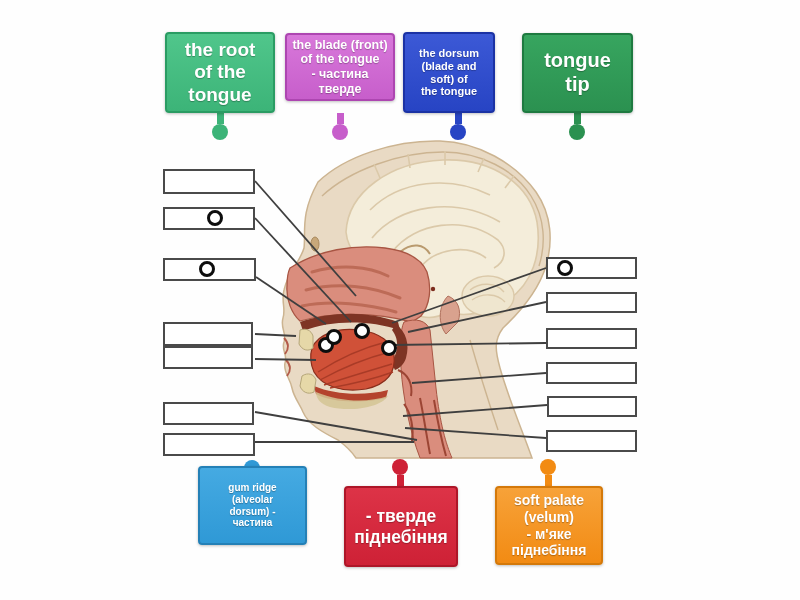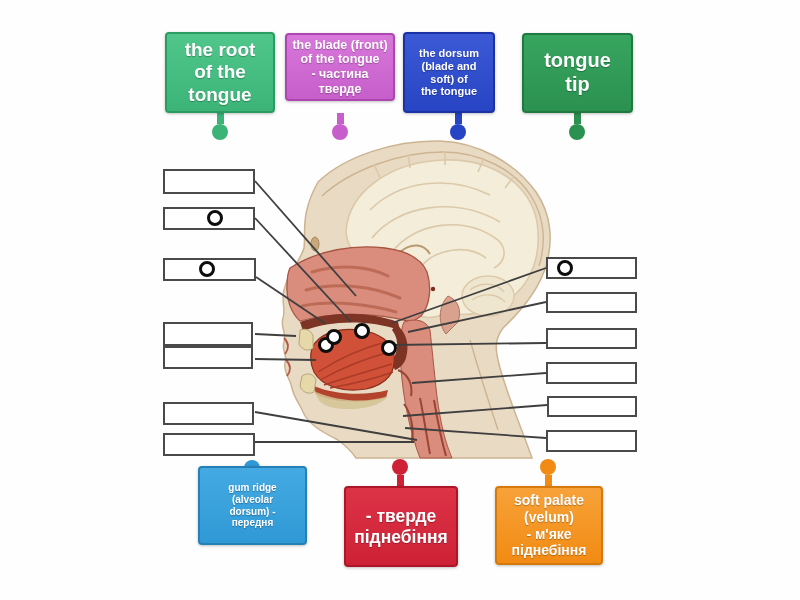--- a/index.html
+++ b/index.html
@@ -216,21 +216,21 @@
       <div class="label-card" title="tongue tip" style="left: 522px; top: 33px; width: 111px; height: 80px; background: linear-gradient(rgb(55, 165, 95), rgb(43, 145, 80)); border: 2px solid rgb(30, 122, 64); font-size: 20px;">
         <div>tongue</div>
         <div>tip</div>
       </div>
       <div class="label-stem" style="left: 248.5px; top: 476px; height: 11px; background: rgb(47, 153, 214);"></div>
       <div class="label-stem-dot" style="left: 244px; top: 460px; background: rgb(47, 153, 214);"></div>
       <div class="label-card" title="gum ridge (alveolar ridge) - альвіоли" style="left: 198px; top: 466px; width: 109px; height: 79px; background: linear-gradient(rgb(69, 170, 226), rgb(47, 153, 214)); border: 2px solid rgb(36, 128, 182); font-size: 10px;">
         <div>gum ridge</div>
         <div>(alveolar</div>
         <div>dorsum) -</div>
-        <div>передня</div>
+        <div>частина</div>
       </div>
       <div class="label-stem" style="left: 396.5px; top: 475px; height: 11px; background: rgb(206, 33, 54);"></div>
       <div class="label-stem-dot" style="left: 392px; top: 459px; background: rgb(206, 33, 54);"></div>
       <div class="label-card" title="hard palate - тверде піднебіння" style="left: 344px; top: 486px; width: 114px; height: 81px; background: linear-gradient(rgb(221, 51, 71), rgb(206, 33, 54)); border: 2px solid rgb(173, 22, 40); font-size: 17.5px;">
         <div>- тверде</div>
         <div>піднебіння</div>
       </div>
       <div class="label-stem" style="left: 544.5px; top: 475px; height: 11px; background: rgb(242, 139, 19);"></div>
       <div class="label-stem-dot" style="left: 540px; top: 459px; background: rgb(242, 139, 19);"></div>
       <div class="label-card" title="soft palate (velum) - м'яке піднебіння" style="left: 495px; top: 486px; width: 108px; height: 79px; background: linear-gradient(rgb(247, 162, 57), rgb(242, 139, 19)); border: 2px solid rgb(212, 121, 10); font-size: 14px;">

